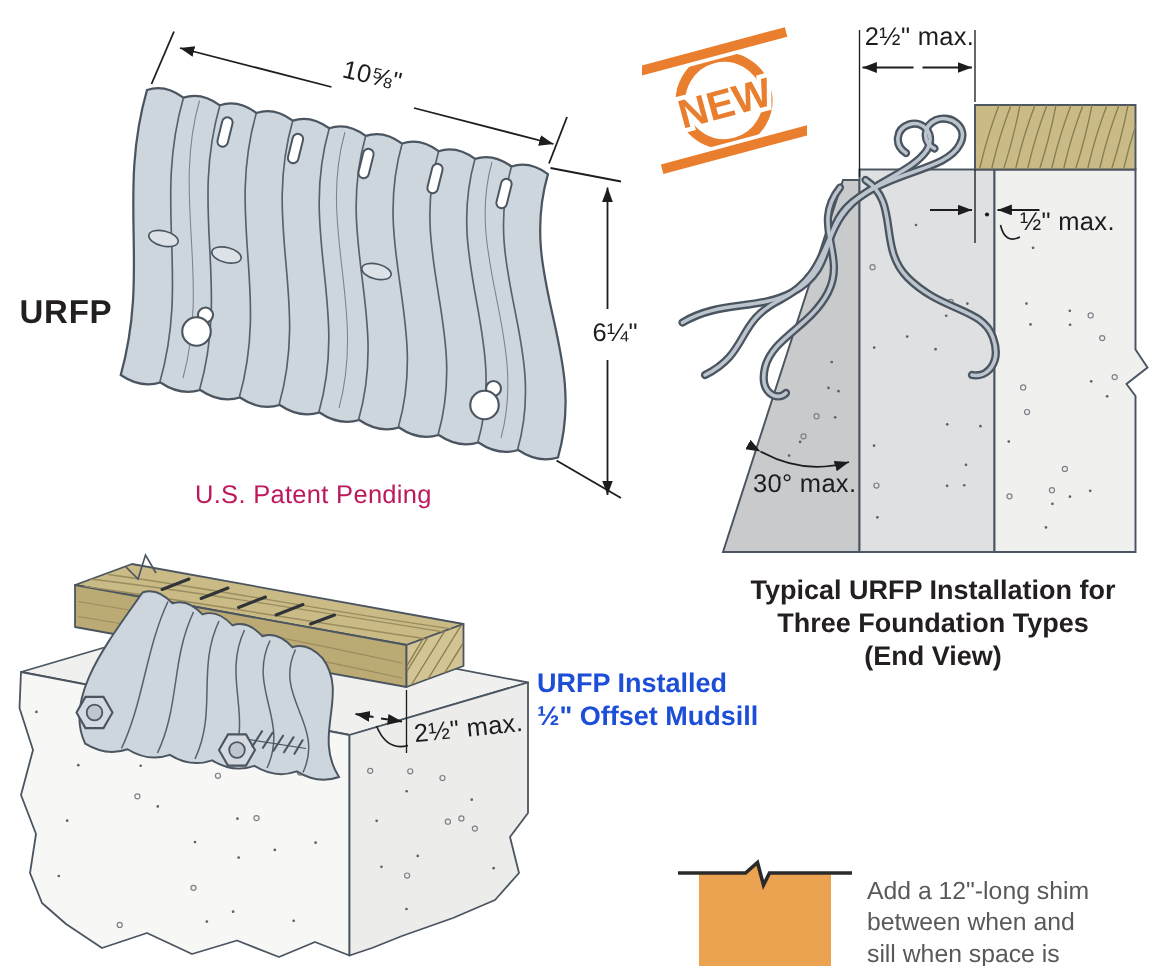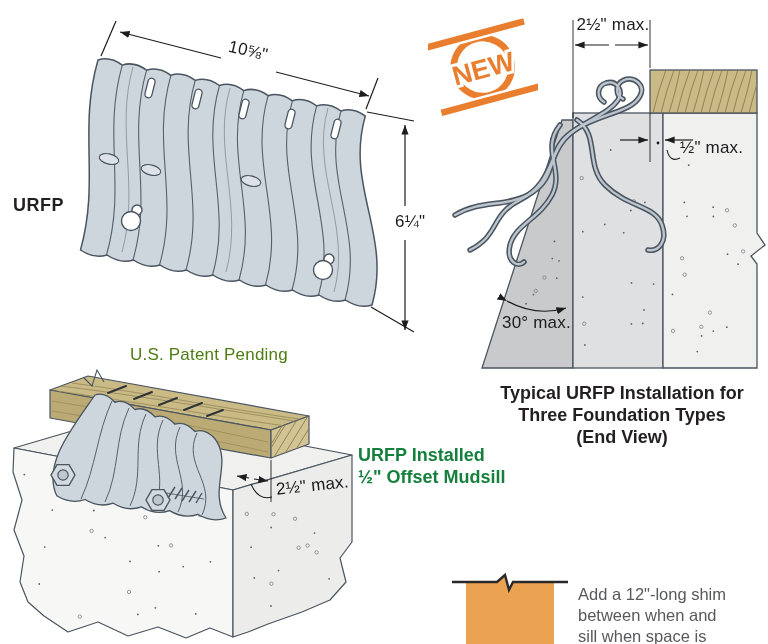--- a/index.html
+++ b/index.html
@@ -2,31 +2,31 @@
 <html><head>
 <meta charset="utf-8">
 <style>
   * { margin:0; padding:0; box-sizing:border-box; }
   body { font-family:"Liberation Sans", sans-serif; background:#fff; }
   #page { position:relative; width:768px; height:644px; background:#fff; overflow:hidden; }
   svg { position:absolute; display:block; }
   .lbl { position:absolute; color:#1d1d1f; font-size:17px; line-height:1.1; white-space:nowrap; }
   .dim { font-size:17px; letter-spacing:.2px; }
   .bold { font-weight:bold; color:#231F20; }
-  #t-urfp { left:13px; top:196px; font-size:18px; font-weight:bold; letter-spacing:.5px; }
+  #t-urfp { left:13px; top:196px; font-size:22px; font-weight:bold; letter-spacing:.5px; }
   #t-width { left:203px; top:42px; width:90px; text-align:center; transform:rotate(13deg); }
   #t-height { left:393px; top:213px; background:#fff; padding:0 2px; }
-  #t-patent { left:130px; top:321px; color:#4d7c0f; font-size:17px; letter-spacing:.2px;margin-top:25px; }
+  #t-patent { left:130px; top:321px; color:#be185d; font-size:17px; letter-spacing:.2px; }
   #t-ev-top { left:567px; top:16px; width:92px; text-align:center; }
   #t-ev-half { left:680px; top:139px; }
   #t-ev-angle { left:502px; top:314px; }
   #cap-endview { position:absolute; left:462px; top:382px; width:320px; text-align:center;
                  font-size:18px; font-weight:bold; color:#231F20; line-height:22px; }
   #cap-install { position:absolute; left:358px; top:445px; font-size:18px; font-weight:bold;
-                 color:#15803d; line-height:21.5px; }
+                 color:#1d4ed8; line-height:21.5px; }
   #t-inst-dim { left:276px; top:477px; transform:rotate(-6deg); }
   #shim-note { position:absolute; left:578px; top:584px; font-size:16.5px; color:#58595B; line-height:21px; }
 </style>
 </head>
 <body>
 
 <div id="page">
 
   <svg style="left:0;top:0" width="432" height="356" viewBox="0 0 432 356">
     <defs>

